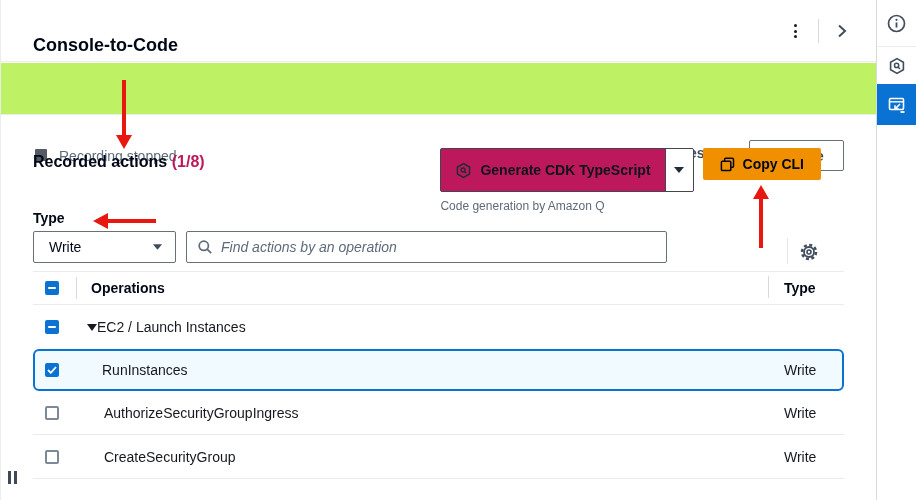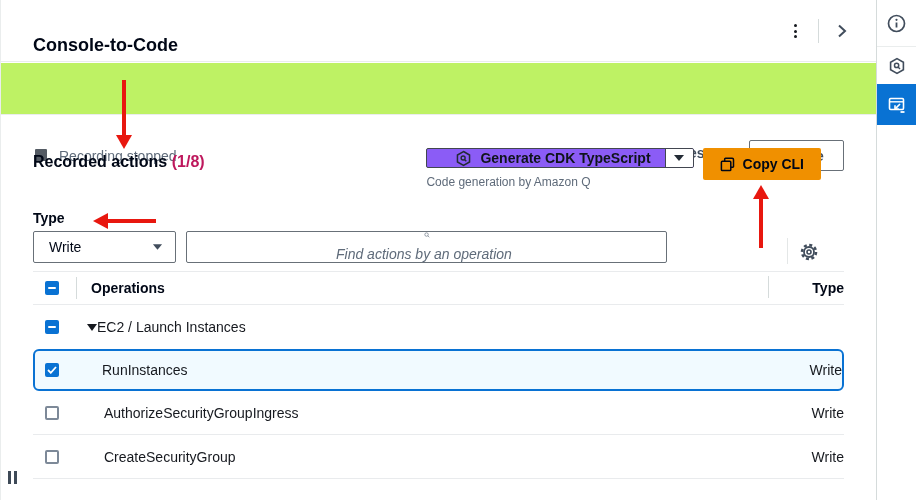--- a/index.html
+++ b/index.html
@@ -22,38 +22,38 @@
   .stop-square { position:absolute; left:34px; top:86px; width:12px; height:12px; background:#545b64; border-radius:1px; }
   .rec-status { position:absolute; left:58px; top:85px; font-size:14px; color:#5f6b7a; }
   .reset-btn { position:absolute; right:160px; top:82px; background:none; border:none; font-family:inherit; font-size:14px; font-weight:700; color:#414d5c; cursor:pointer; }
   .resume-btn { position:absolute; right:33px; top:77px; width:95px; height:31px; background:#fff; border:1px solid #687078; border-radius:2px; font-family:inherit; font-size:14px; font-weight:700; color:#414d5c; cursor:pointer; }
 
   
   .actions-heading { position:absolute; left:32px; top:153px; font-size:16px; font-weight:700; color:#000716; }
   .actions-heading .counter { color:#be185d; font-weight:700; }
   .actions-right { position:absolute; top:148px; right:55px; display:flex; align-items:flex-start; gap:9px; }
   .split-wrap { display:flex; flex-direction:column; }
-  .split-btn { display:flex; align-items:stretch; height:20px; border:1px solid #424650; border-radius:2px; background:#8b5cf6; overflow:hidden;padding-left:14px; }
+  .split-btn { display:flex; align-items:stretch; height:44px; border:1px solid #424650; border-radius:2px; background:#be185d; overflow:hidden; }
   .split-main { display:flex; align-items:center; gap:8px; padding:0 14px; background:none; border:none; font-family:inherit; font-size:14px; font-weight:700; color:#0f141a; cursor:pointer; }
   .split-caret { display:flex; align-items:center; justify-content:center; width:28px; border:none; border-left:1px solid #424650; background:#fff; cursor:pointer; }
   .gen-caption { margin-top:7px; font-size:12px; color:#5f6b7a; }
   .copy-btn { display:flex; align-items:center; gap:8px; height:32px; padding:0 17px; background:#f09000; border:none; border-radius:2px; font-family:inherit; font-size:14px; font-weight:700; color:#000716; cursor:pointer; }
 
   
   .type-label { position:absolute; left:32px; top:210px; font-size:14px; font-weight:700; color:#000716; }
   .type-select { position:absolute; left:32px; top:231px; width:143px; height:32px; background:#fff; border:1px solid #687078; border-radius:2px; display:flex; align-items:center; justify-content:space-between; padding:0 12px 0 15px; cursor:pointer; }
   .type-select .val { font-size:14px; color:#000716; }
-  .search-box { position:absolute; left:185px; top:231px; width:481px; height:32px; background:#fff; border:1px solid #687078; border-radius:2px; display:flex; align-items:center; padding:0 10px; gap:8px;flex-direction:column; }
+  .search-box { position:absolute; left:185px; top:231px; width:481px; height:32px; background:#fff; border:1px solid #687078; border-radius:2px; display:flex; align-items:center; padding:0 10px; gap:8px; }
   .search-box input { flex:1; border:none; outline:none; font-family:inherit; font-size:14px; color:#16191f; background:transparent; }
   .search-box input::placeholder { color:#5f6b7a; font-style:italic; }
   .gear-div { position:absolute; left:786px; top:238px; width:1px; height:26px; background:#e4e7e7; }
   .gear-btn { position:absolute; left:797px; top:241px; background:none; border:none; cursor:pointer; width:22px; height:22px; display:flex; align-items:center; justify-content:center; }
 
   
-  .table { position:absolute; left:32px; top:271px; width:811px;text-align:right; }
+  .table { position:absolute; left:32px; top:271px; width:811px; }
   .t-header { display:flex; align-items:center; height:34px; border-top:1px solid #e9ebed; border-bottom:1px solid #e9ebed; }
   .t-row { display:flex; align-items:center; height:44px; }
   .t-group { height:44px; }
   .t-sel { height:42px; background:#f1faff; border:2px solid #0972d3; border-radius:6px; }
   .t-border-b { border-bottom:1px solid #e9ebed; }
   .cb { width:14px; height:14px; border-radius:2px; margin-left:12px; flex:none; display:flex; align-items:center; justify-content:center; cursor:pointer; }
   .cb-blue { background:#0972d3; }
   .cb-blue .dash { width:8px; height:2px; background:#fff; border-radius:1px; }
   .cb-empty { background:#fff; border:2px solid #7d8998; }
   .t-sel .cb { margin-left:10px; }

